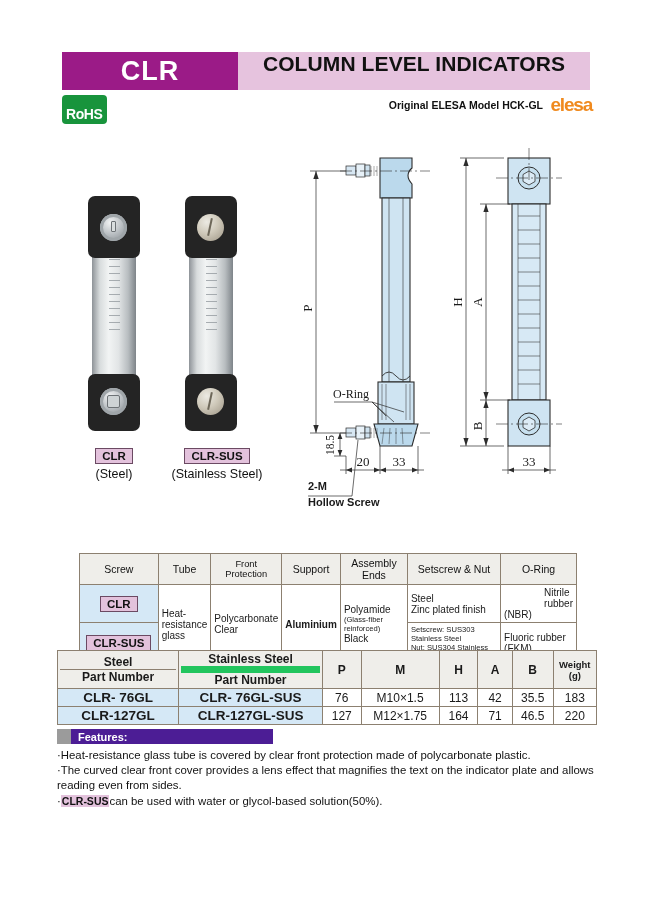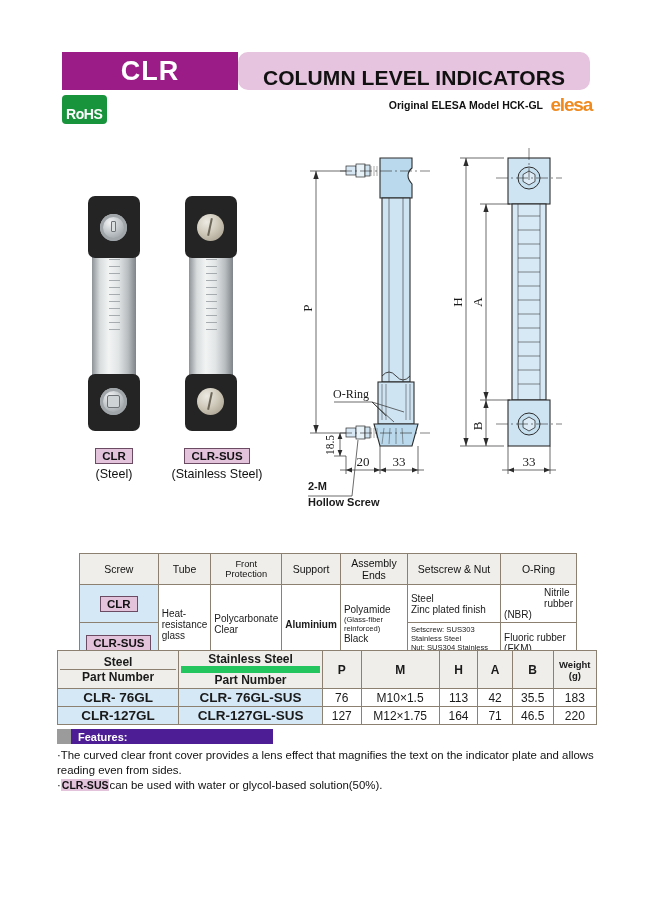--- a/index.html
+++ b/index.html
@@ -22,21 +22,21 @@
     width:176px; height:100%;
     background:#9B1B87;
     display:flex; align-items:center; justify-content:center;
   }
   #header-code-text {
     color:#ffffff; font-weight:bold; font-size:27px; letter-spacing:1px;
   }
   #header-title-block {
     flex:1; height:100%;
     background:#E6C3DE;
-    display:flex; align-items:flex-end; justify-content:center;border-radius:10px;
+    display:flex; align-items:flex-start; justify-content:center;
   }
   #header-title-text {
     color:#111111; font-weight:bold; font-size:21px; letter-spacing:0.1px;
   }
 
   
   #rohs-badge {
     position:absolute; left:62px; top:95px;
     background:#18943C; border-radius:4px;
     padding:12px 4px 2px 4px;
@@ -512,17 +512,18 @@
     </tr>
   </tbody>
 </table>
 
 <div id="features-bar">
   <div id="features-square"></div>
   <span>Features:</span>
 </div>
 
 <div id="features-list">
+  <p>·Heat-resistance glass tube is covered by clear front protection made of polycarbonate plastic.</p>
   <p>·The curved clear front cover provides a lens effect that magnifies the text on the indicator plate and allows reading even from sides.</p>
   <p>
     <span>·</span><span class="hl">CLR-SUS</span><span>can be used with water or glycol-based solution(50%).</span>
   </p>
 </div>
 
 </body></html>

